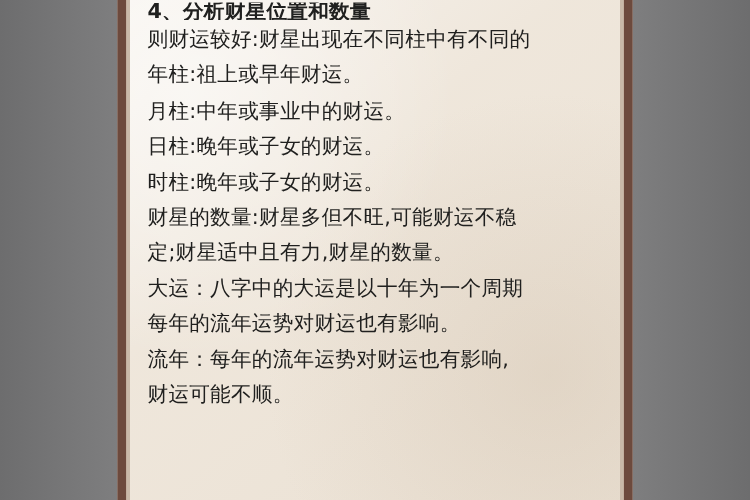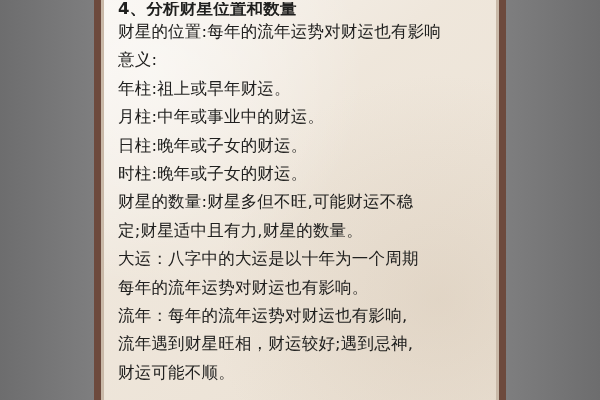--- a/index.html
+++ b/index.html
@@ -102,32 +102,30 @@
 </style>
 </head>
 <body>
 
 <div class="page">
   <div class="gutter-left"></div>
 
   <div class="sheet-wrap">
     <div class="paper">
       <div class="line heading clipped-top">4、分析财星位置和数量</div>
-      <div class="line">财星的位置:每年的流年运势对财运也有影响</div>
-      <div class="line">意义:</div>
+      <div class="line">则财运较好:财星出现在不同柱中有不同的</div>
       <div class="line">年柱:祖上或早年财运。</div>
       <div class="line">月柱:中年或事业中的财运。</div>
       <div class="line">日柱:晚年或子女的财运。</div>
       <div class="line">时柱:晚年或子女的财运。</div>
       <div class="line">财星的数量:财星多但不旺,可能财运不稳</div>
       <div class="line">定;财星适中且有力,财星的数量。</div>
       <div class="line">大运：八字中的大运是以十年为一个周期</div>
       <div class="line">每年的流年运势对财运也有影响。</div>
       <div class="line">流年：每年的流年运势对财运也有影响,</div>
-      <div class="line">流年遇到财星旺相，财运较好;遇到忌神,</div>
       <div class="line">财运可能不顺。</div>
 
     </div>
     <div class="frame"></div>
   </div>
 
   <div class="gutter-right"></div>
 </div>
 
 </body></html>

